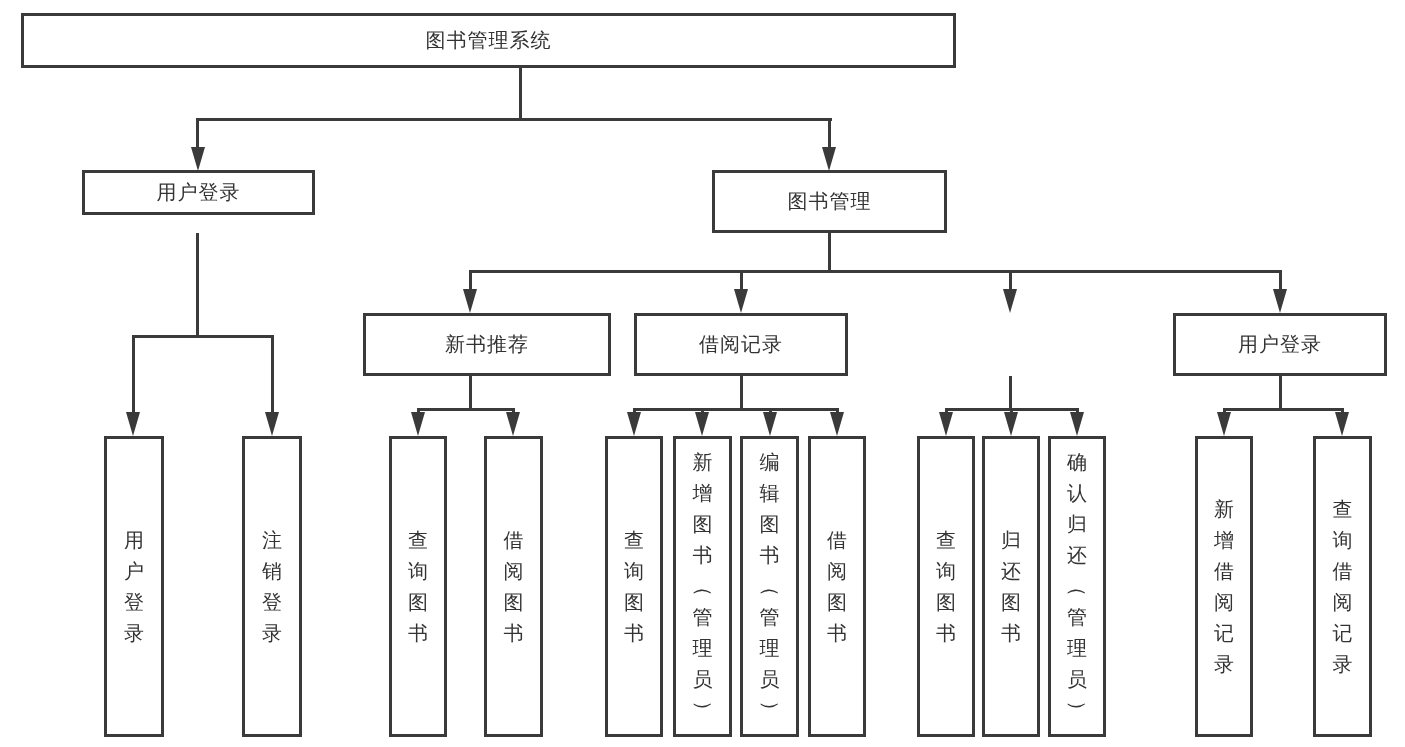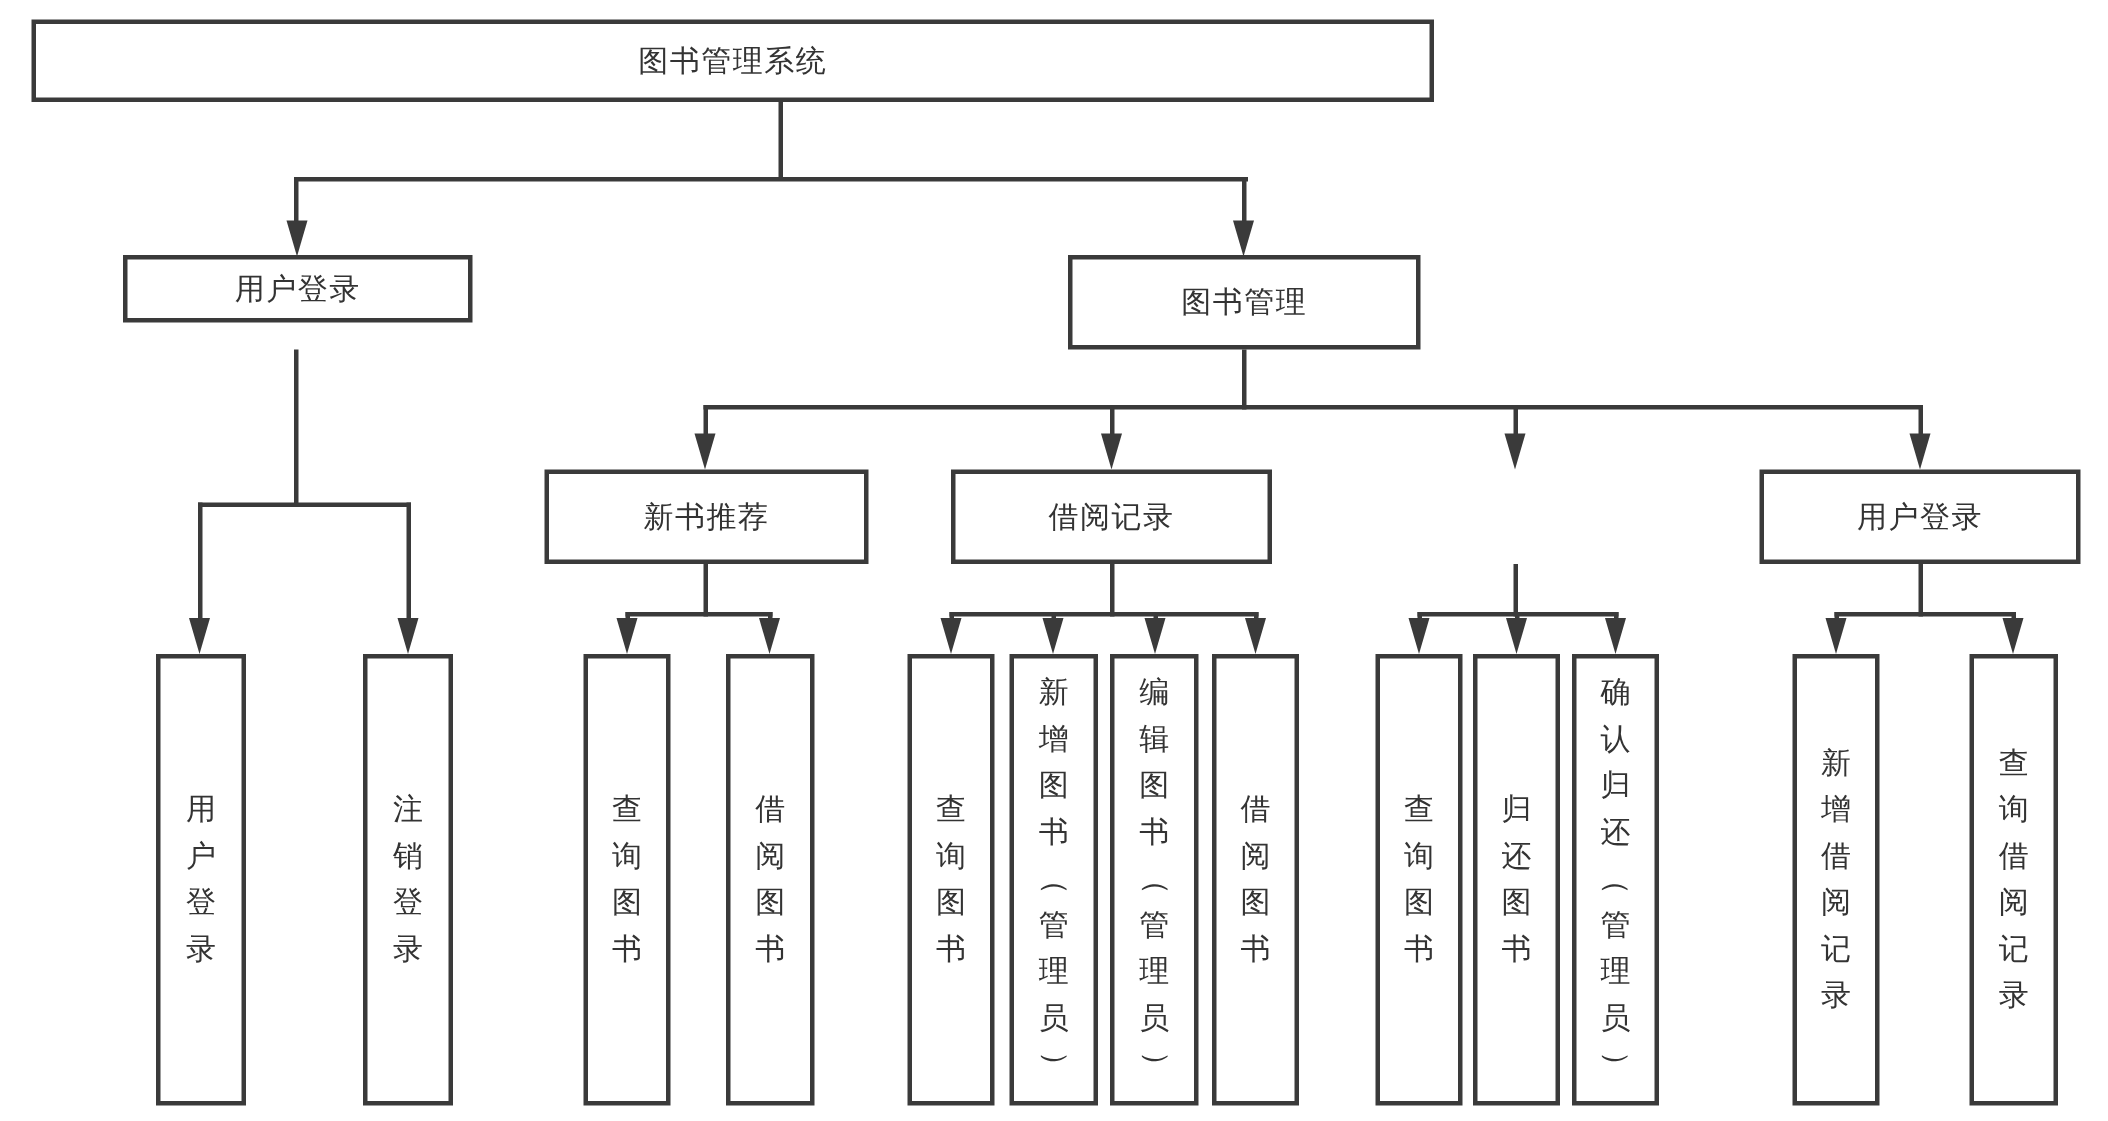--- a/index.html
+++ b/index.html
@@ -85,21 +85,21 @@
   <div class="hline" style="left:469px;top:270px;width:813px"></div>
   <div class="vline" style="left:469px;top:270px;height:22px"></div>
   <div class="arrow" style="left:463px;top:289px"></div>
   <div class="vline" style="left:740px;top:270px;height:22px"></div>
   <div class="arrow" style="left:734px;top:289px"></div>
   <div class="vline" style="left:1009px;top:270px;height:22px"></div>
   <div class="arrow" style="left:1003px;top:289px"></div>
   <div class="vline" style="left:1279px;top:270px;height:22px"></div>
   <div class="arrow" style="left:1273px;top:289px"></div>
 
-  <div class="box" style="left:363px;top:313px;width:216px;height:63px">新书推荐</div>
+  <div class="box" style="left:363px;top:313px;width:248px;height:63px">新书推荐</div>
   <div class="box" style="left:634px;top:313px;width:214px;height:63px">借阅记录</div>
   <div class="box" style="left:1173px;top:313px;width:214px;height:63px">用户登录</div>
 
   <div class="vline" style="left:469px;top:376px;height:35px"></div>
   <div class="hline" style="left:417px;top:408px;width:98px"></div>
   <div class="vline" style="left:417px;top:408px;height:10px"></div>
   <div class="arrow" style="left:411px;top:412px"></div>
   <div class="vline" style="left:512px;top:408px;height:10px"></div>
   <div class="arrow" style="left:506px;top:412px"></div>
   <div class="box v vtext" style="left:389px;top:436px;width:58px;height:301px">

